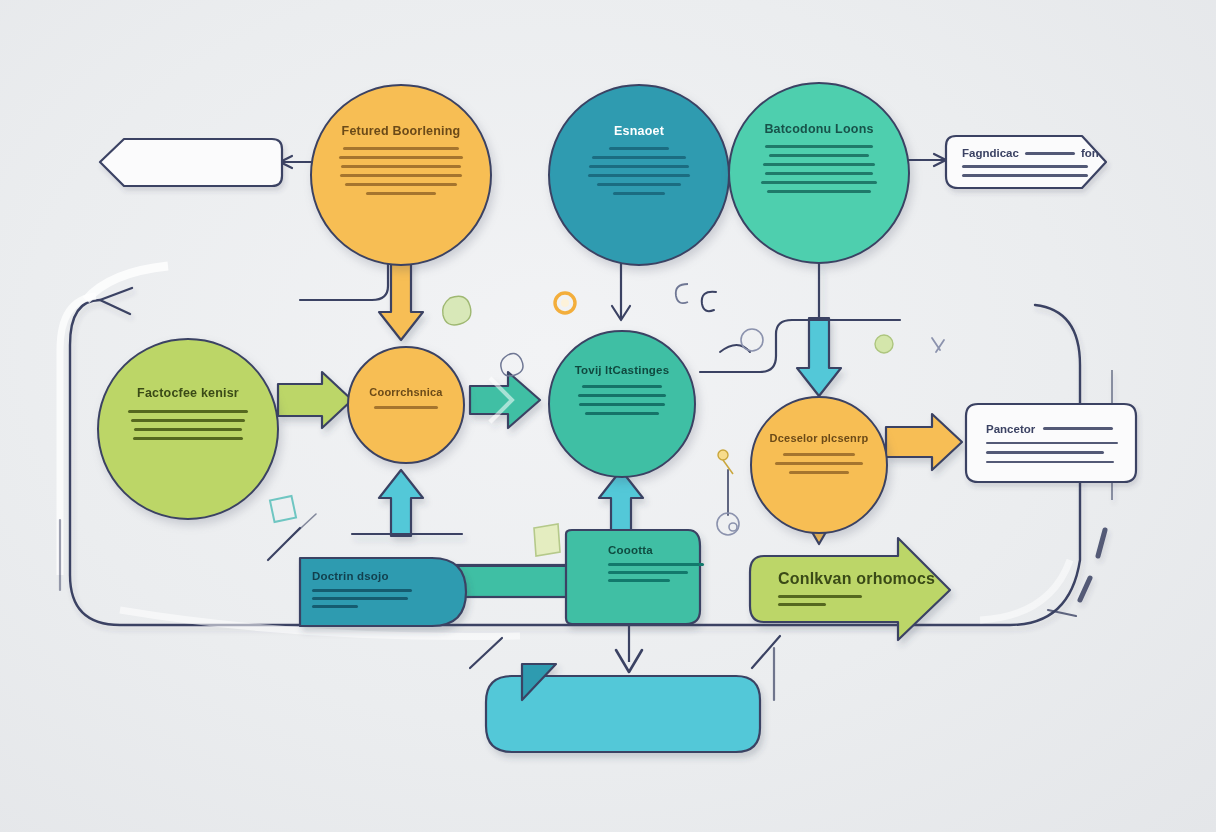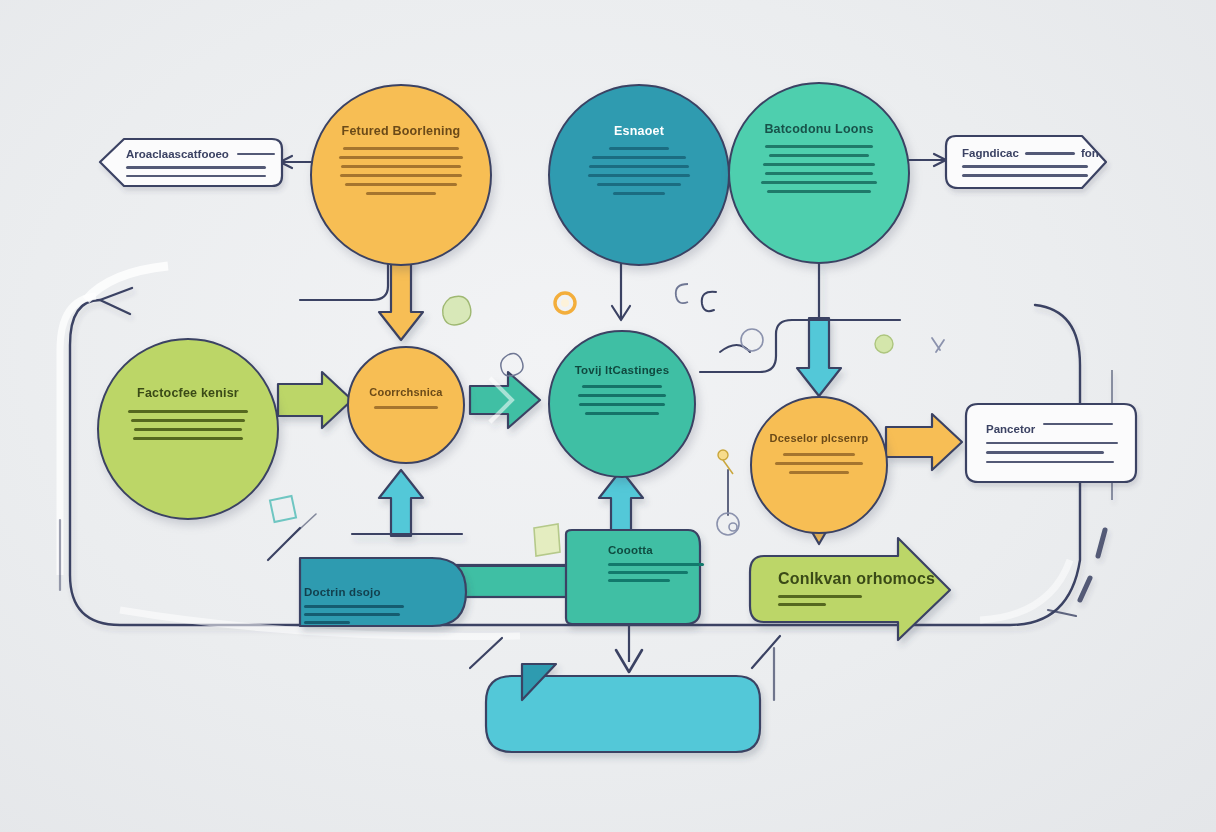--- a/index.html
+++ b/index.html
@@ -224,22 +224,22 @@
       <path d="M 764 556 L 898 556 L 898 538 L 950 590 L 898 640 L 898 622 L 764 622
                Q 750 622 750 606 L 750 572 Q 750 556 764 556 Z" fill="#bcd667" stroke="#3b4263" stroke-width="2.2" stroke-linejoin="round"></path>
     </g>
     <g filter="url(#ds)">
       <path d="M 512 676 L 736 676 Q 760 676 760 700 L 760 728 Q 760 752 736 752
                L 512 752 Q 486 752 486 726 L 486 702 Q 486 676 512 676 Z" fill="#52c8d8" stroke="#3b4263" stroke-width="2.2" stroke-linejoin="round"></path>
       <path d="M 522 664 L 556 664 L 522 700 Z" fill="#2f9bb0" stroke="#3b4263" stroke-width="2.2" stroke-linejoin="round"></path>
     </g>
   </svg>
 
-  <div class="node" style="left:284px;top:558px;width:166px;height:68px;border:none;background:transparent;
-              filter:none;align-items:flex-start;padding:28px 0 0 20px;">
+  <div class="node" style="left:292px;top:558px;width:166px;height:68px;border:none;background:transparent;
+              filter:none;align-items:flex-start;padding:12px 0 0 20px;">
     <div class="nodetitle" style="color:#123f4d;font-size:11.5px;">Doctrin dsoјo</div>
     <div class="lines" style="align-items:flex-start;margin-top:7px;gap:5px;">
       <div class="ln" style="width:100px;background:#155c70;"></div>
       <div class="ln" style="width:96px;background:#155c70;"></div>
       <div class="ln" style="width:46px;background:#155c70;"></div>
     </div>
   </div>
 
   <div class="node" style="left:566px;top:530px;width:134px;height:94px;border:none;background:transparent;
               filter:none;align-items:flex-start;padding:14px 0 0 42px;">
@@ -267,46 +267,36 @@
     </g>
     <g filter="url(#dsl)">
       <path d="M 956 136 Q 946 136 946 146 L 946 176 Q 946 188 958 188 L 1082 188 L 1106 162 L 1082 136 Z" fill="#fbfbfc" stroke="#3b4263" stroke-width="2.2" stroke-linejoin="round"></path>
     </g>
     <g filter="url(#dsl)">
       <path d="M 978 404 L 1124 404 Q 1136 404 1136 416 L 1136 470 Q 1136 482 1124 482
                L 978 482 Q 966 482 966 470 L 966 416 Q 966 404 978 404 Z" fill="#fbfbfc" stroke="#3b4263" stroke-width="2.2" stroke-linejoin="round"></path>
     </g>
   </svg>
 
-  <div class="callout" style="left:100px;top:139px;width:182px;height:47px;filter:none;">
-    <div class="inner">
-      <div style="display:flex;align-items:center;gap:8px;">
-        <span class="ctitle">Aroaclaascatfooeo</span>
-        <span class="cln" style="width:38px;"></span>
-      </div>
-      <span class="cln" style="width:140px;margin-top:6px;"></span>
-      <span class="cln" style="width:140px;margin-top:6px;"></span>
-    </div>
-  </div>
 
   <div class="callout" style="left:946px;top:136px;width:160px;height:52px;filter:none;">
     <div class="inner" style="padding-left:16px;">
       <div style="display:flex;align-items:center;gap:6px;">
         <span class="ctitle">Fagndicac</span>
         <span class="cln" style="width:50px;"></span>
         <span class="ctitle">fon</span>
       </div>
       <span class="cln" style="width:126px;margin-top:6px;"></span>
       <span class="cln" style="width:126px;margin-top:6px;"></span>
     </div>
   </div>
 
   <div class="callout" style="left:966px;top:404px;width:170px;height:78px;filter:none;">
     <div class="inner" style="padding-left:20px;">
-      <div style="display:flex;gap:8px;">
+      <div style="display:flex;align-items:center;gap:8px;">
         <span class="ctitle">Pancetor</span>
         <span class="cln" style="width:70px;"></span>
       </div>
       <span class="cln" style="width:132px;margin-top:7px;"></span>
       <span class="cln" style="width:118px;margin-top:7px;"></span>
       <span class="cln" style="width:128px;margin-top:7px;"></span>
     </div>
   </div>
 
   <svg class="layer" viewBox="0 0 1216 832">

